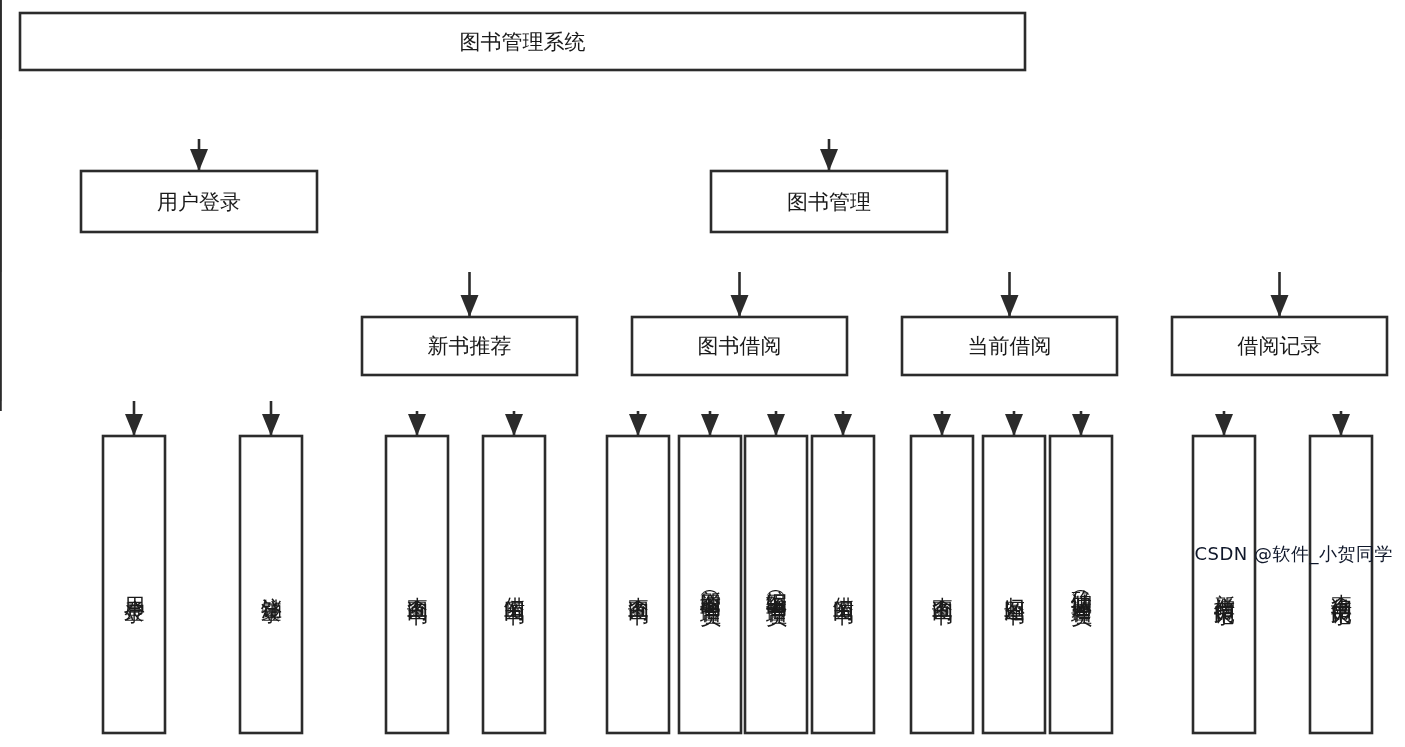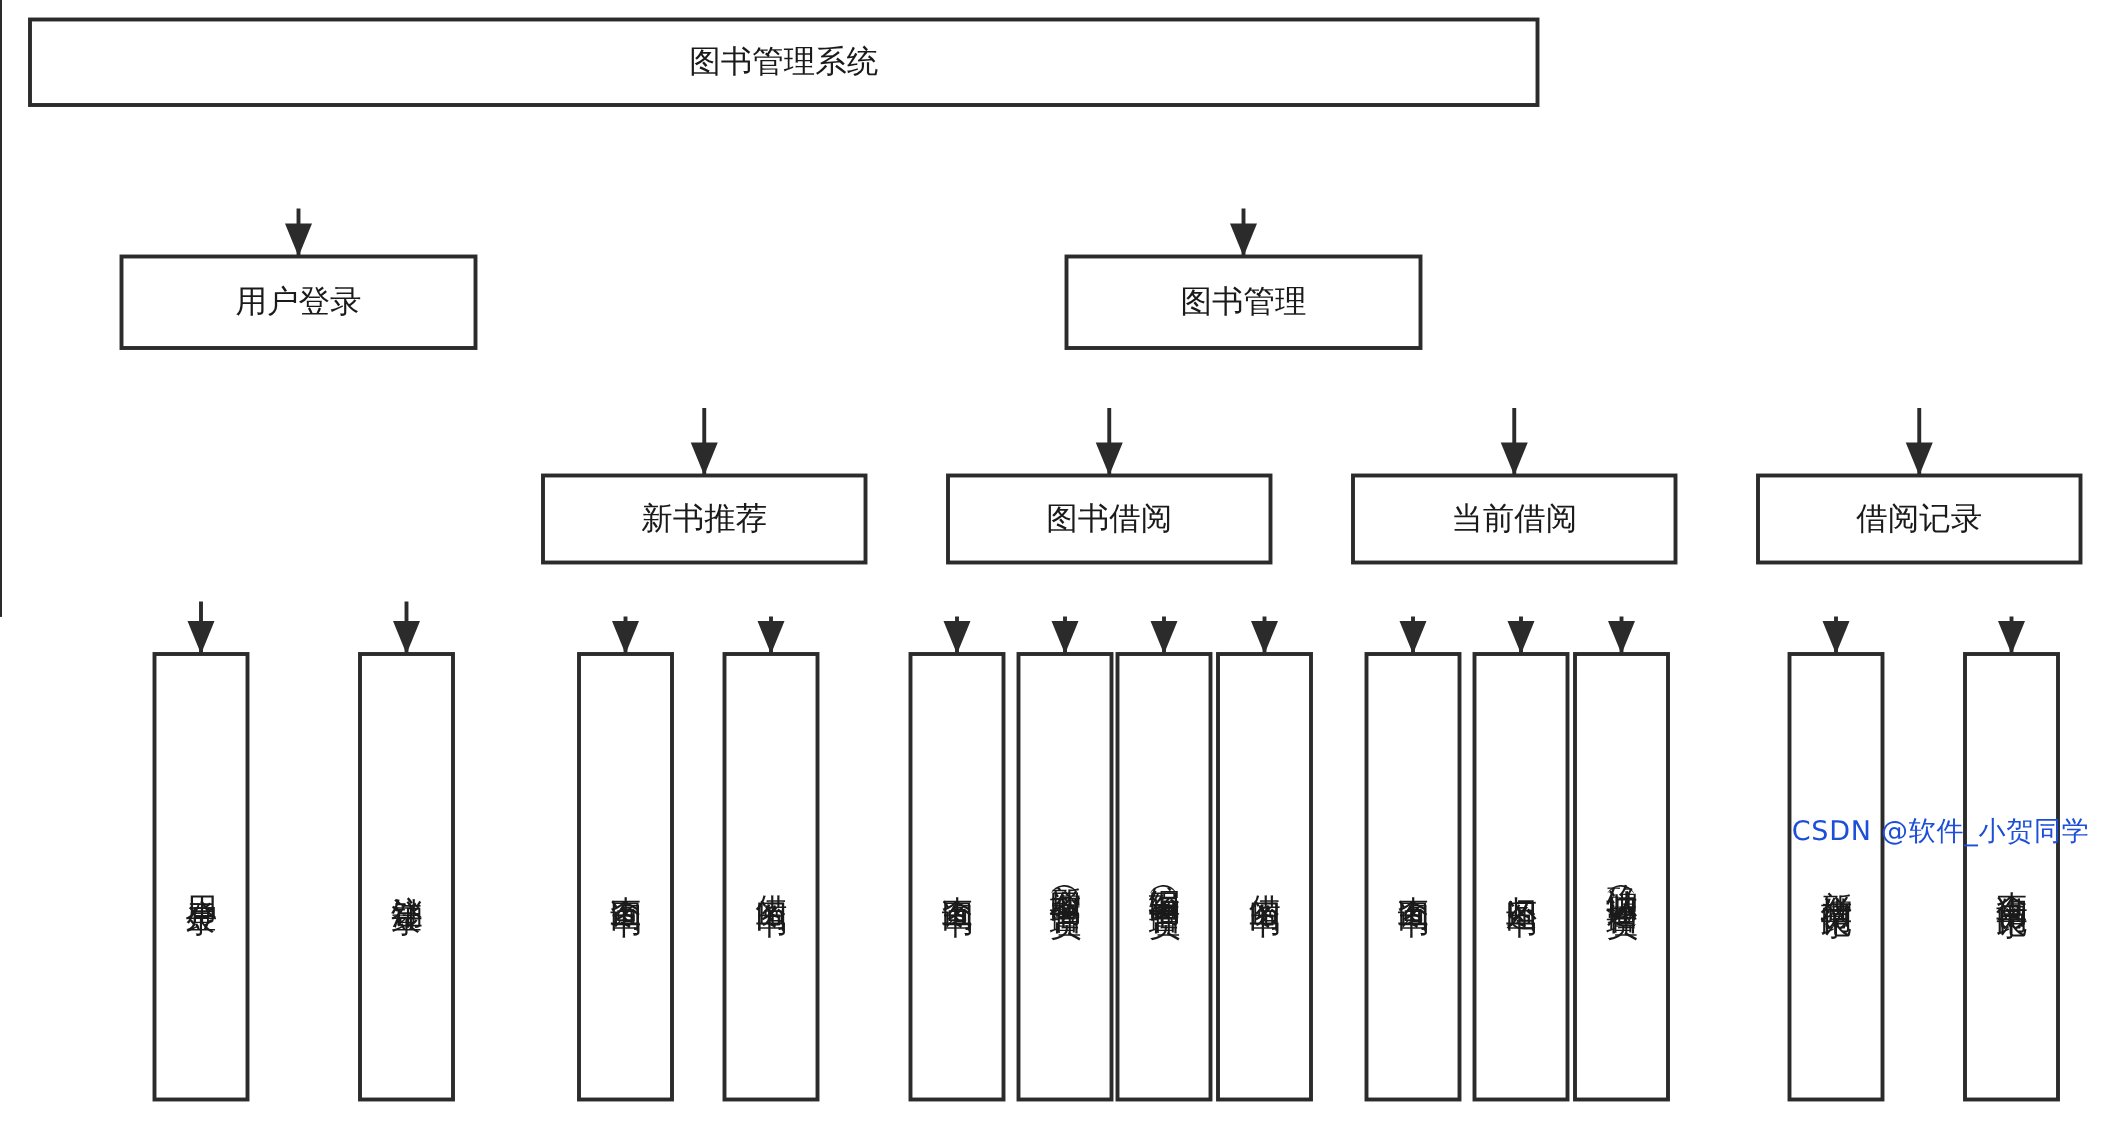--- a/index.html
+++ b/index.html
@@ -64,21 +64,21 @@
     text-align: center;
     pointer-events: none;
     user-select: none;
   }
   .watermark {
     position: absolute;
     right: 12px;
     bottom: 4px;
     font-family: "DejaVu Sans", "Liberation Sans", sans-serif;
     font-size: 18px;
-    color: #1d4ed8;
+    color: #0f172a;
     letter-spacing: 0.5px;
     white-space: nowrap;
   }
 </style>
 </head>
 <body>
 
 <div id="diagram-root">
 
   <svg id="tree-svg" viewBox="0 0 1405 747" xmlns="http://www.w3.org/2000/svg">

